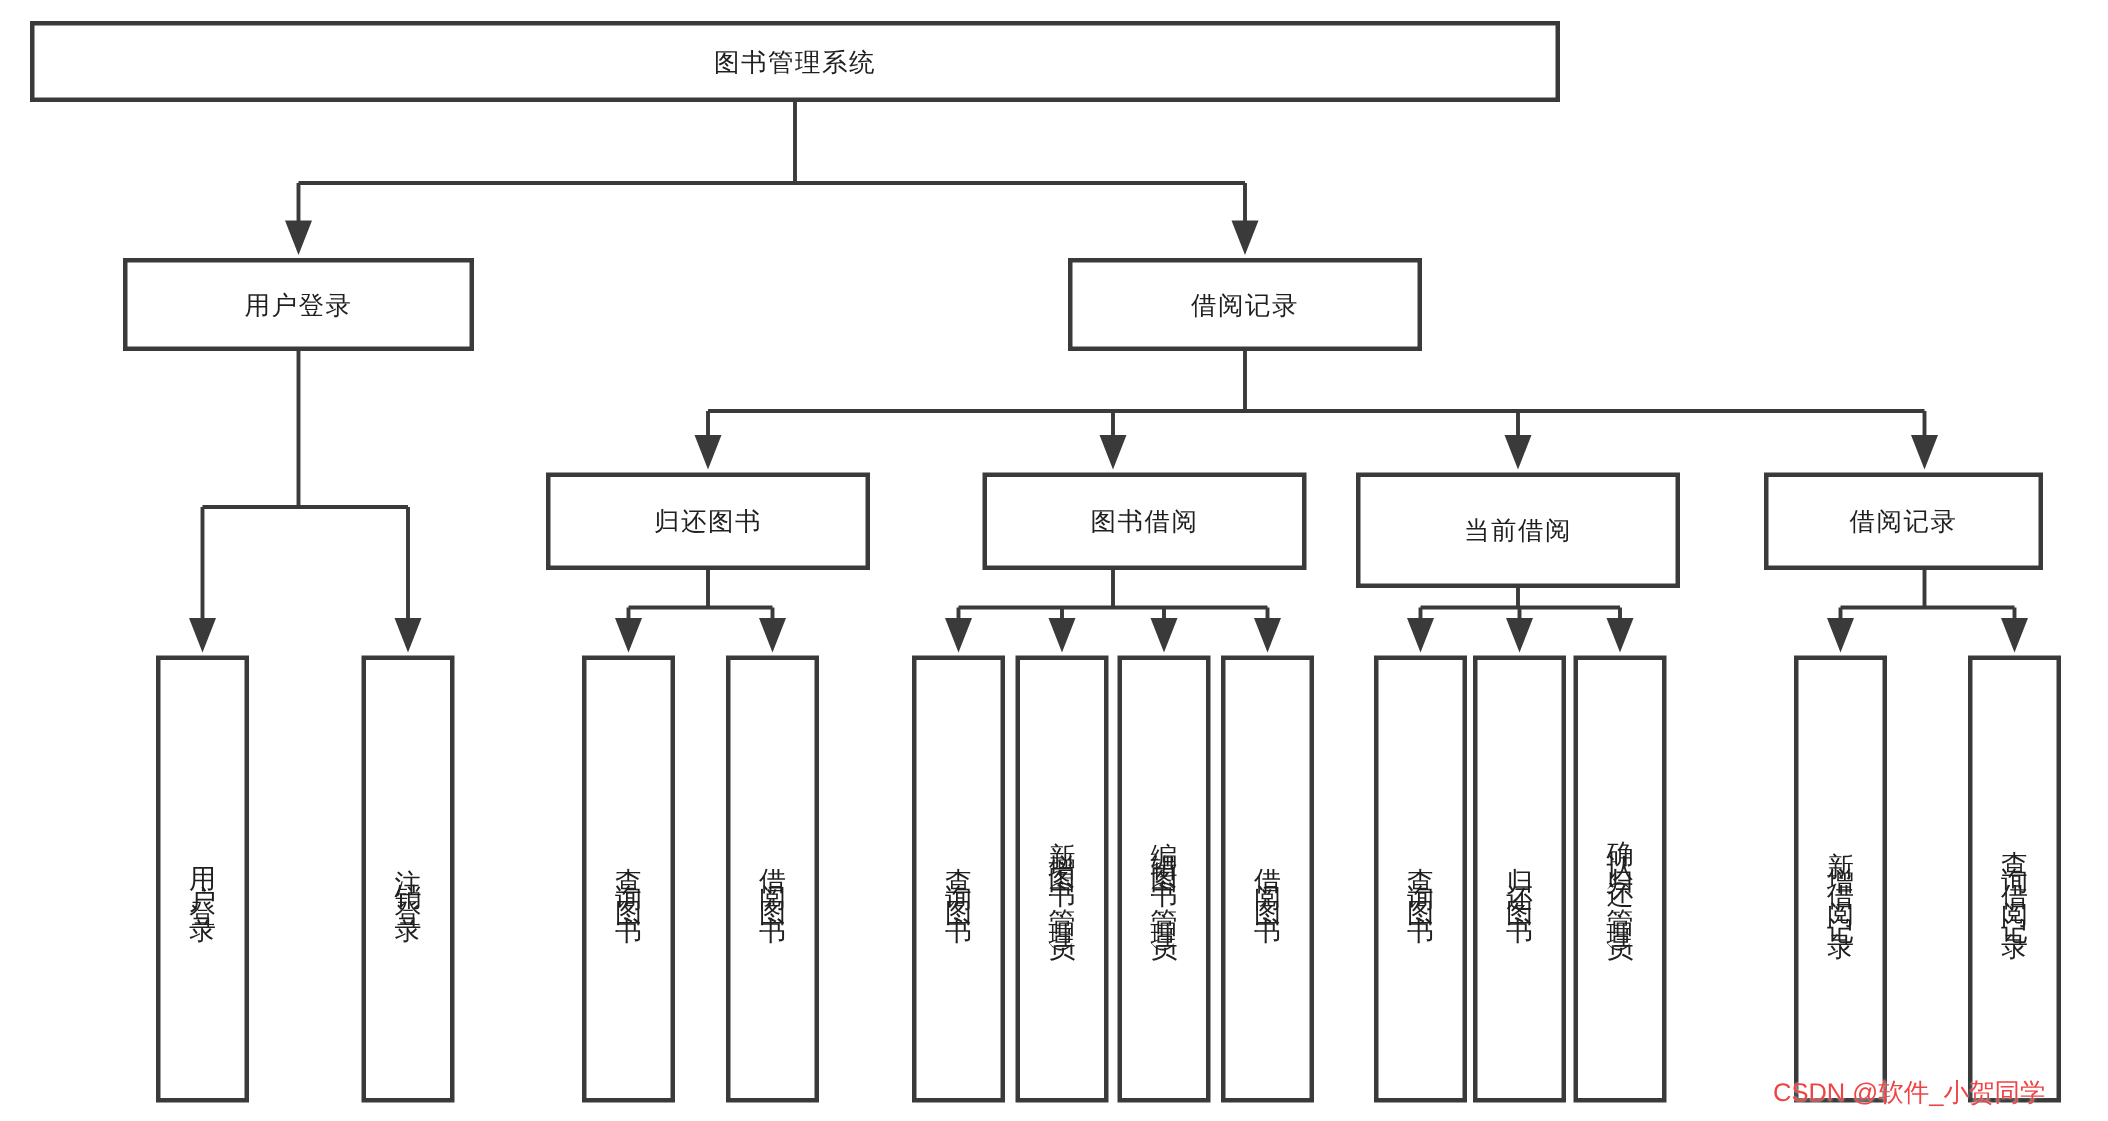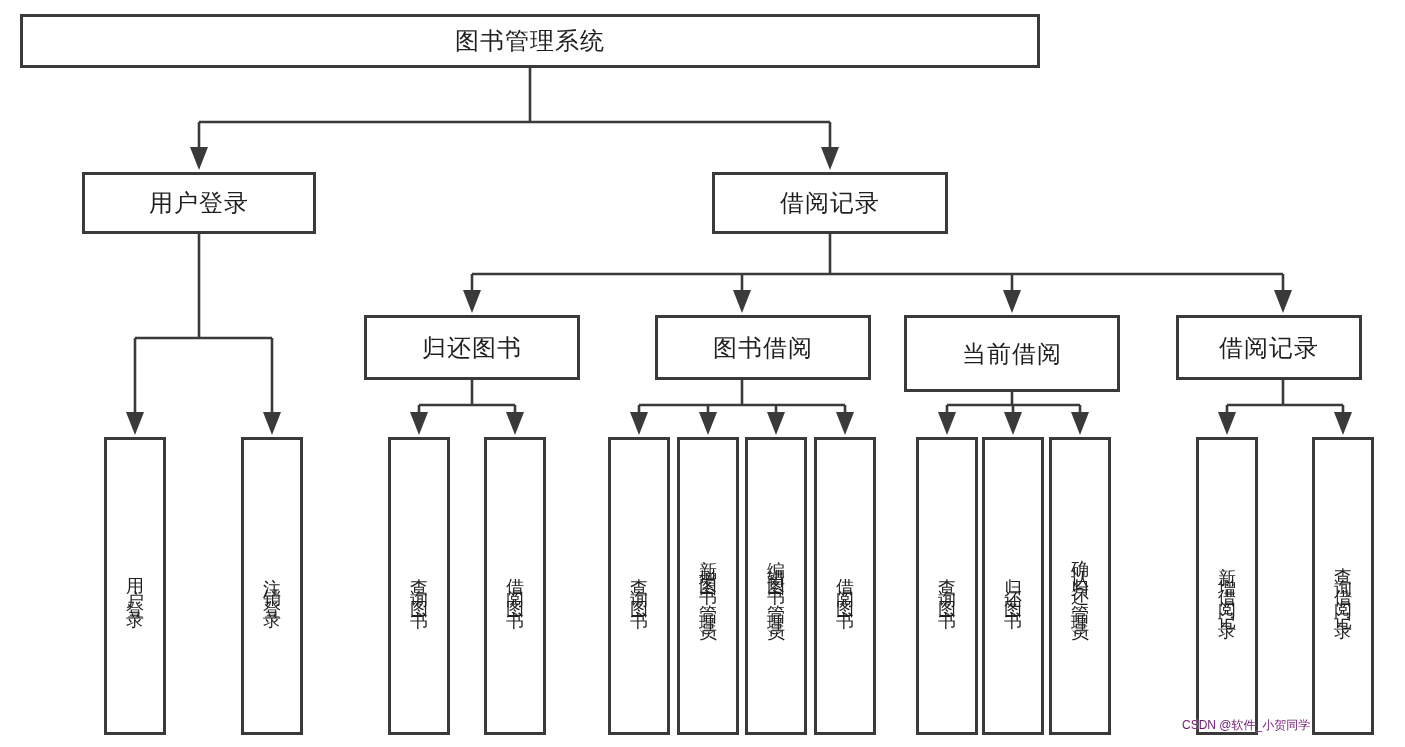--- a/index.html
+++ b/index.html
@@ -26,41 +26,41 @@
     position: absolute;
     box-sizing: border-box;
     border: 3px solid #3a3a3a;
     background: #ffffff;
     display: flex;
     align-items: center;
     justify-content: center;
     color: #1f1f1f;
   }
   .box.h span {
-    font-size: 24px;
+    font-size: 17px;
     letter-spacing: 1px;
     white-space: nowrap;
   }
   .box.v span {
     writing-mode: vertical-rl;
     text-orientation: mixed;
     font-size: 18px;
     letter-spacing: 11px;
     line-height: 1;
   }
   .box.v.long span {
     letter-spacing: 9px;
   }
   #watermark {
     position: absolute;
     left: 1182px;
     top: 717px;
     width: 223px;
-    font-size: 12px;
-    color: #701a75;
+    font-size: 17px;
+    color: #ef4444;
     white-space: nowrap;
     text-shadow: 0 0 2px #ffffff;
   }
 </style>
 </head>
 <body>
 
 <div id="stage">
 
   <svg id="connectors" viewBox="0 0 1405 747" xmlns="http://www.w3.org/2000/svg">

